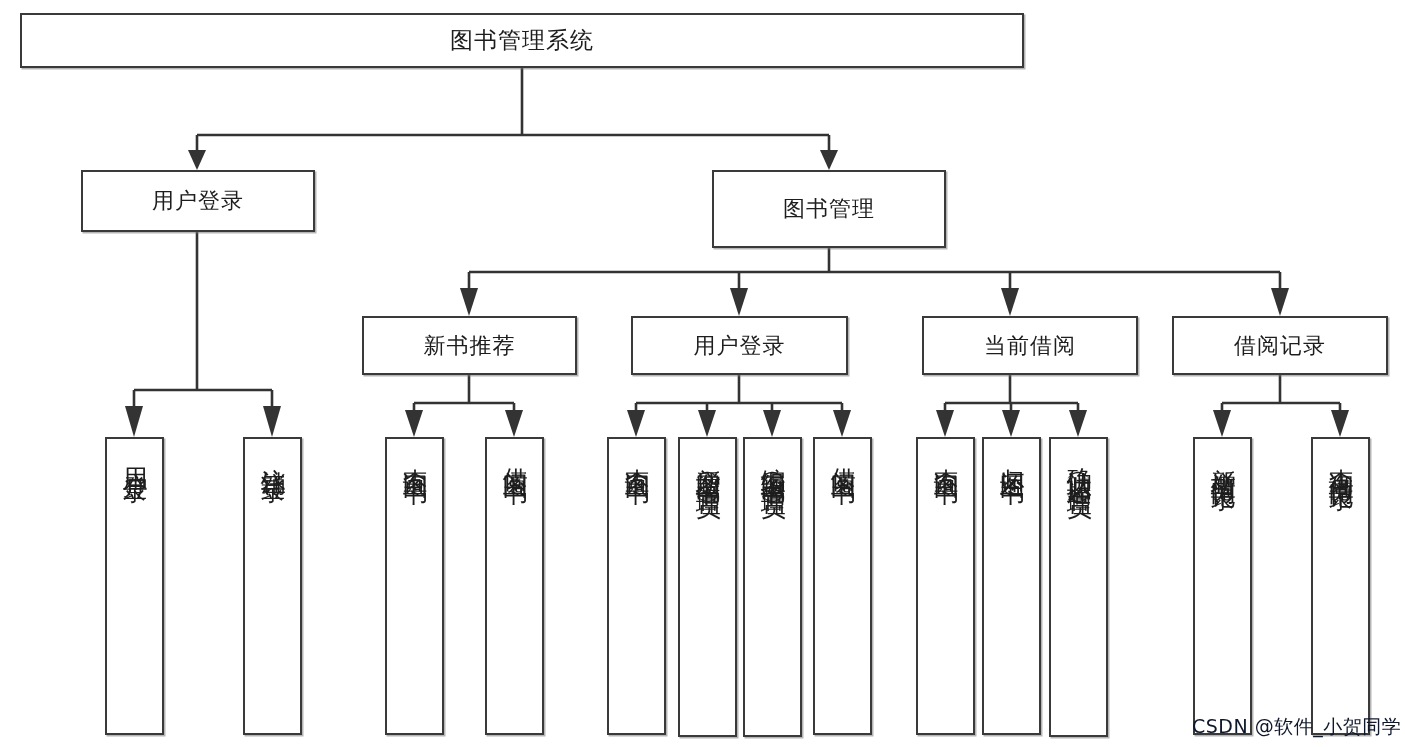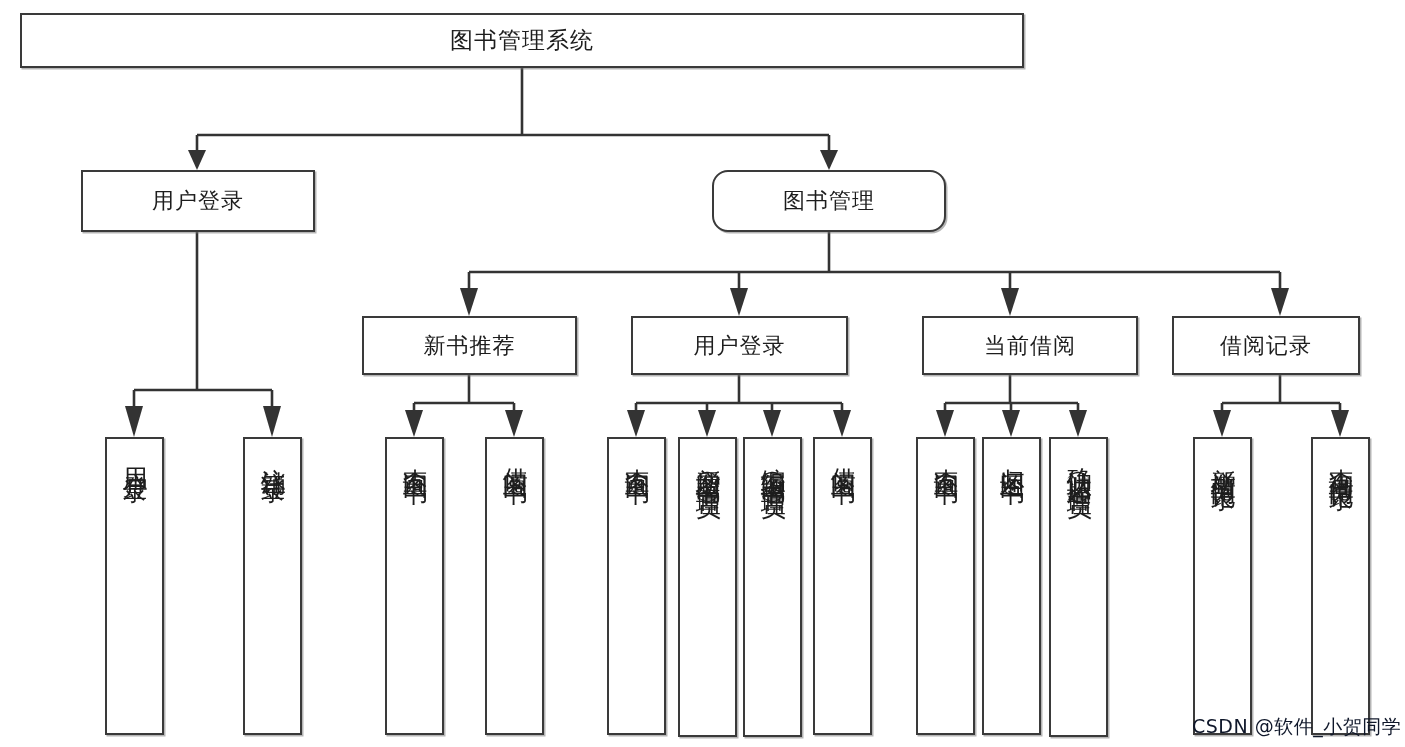--- a/index.html
+++ b/index.html
@@ -133,34 +133,34 @@
     <polygon points="1331,410 1349,410 1340,437"></polygon>
   </svg>
 
   <div class="node h" id="n-root" style="left:20px;top:13px;width:1004px;height:55px;">
     <span class="lbl">图书管理系统</span>
   </div>
 
   <div class="node h" style="left:81px;top:170px;width:234px;height:62px;">
     <span class="lbl">用户登录</span>
   </div>
-  <div class="node h" style="left:712px;top:170px;width:234px;height:62px;border-radius:16px;">
+  <div class="node h" style="left:712px;top:170px;width:234px;height:78px;">
     <span class="lbl">图书管理</span>
   </div>
 
   <div class="node h" style="left:362px;top:316px;width:215px;height:59px;">
     <span class="lbl">新书推荐</span>
   </div>
   <div class="node h" style="left:631px;top:316px;width:217px;height:59px;">
     <span class="lbl">用户登录</span>
   </div>
   <div class="node h" style="left:902px;top:316px;width:216px;height:59px;margin-left:20px;">
     <span class="lbl">当前借阅</span>
   </div>
-  <div class="node h" style="left:1172px;top:316px;width:188px;height:59px;">
+  <div class="node h" style="left:1172px;top:316px;width:216px;height:59px;">
     <span class="lbl">借阅记录</span>
   </div>
 
   <div class="node v" style="left:105px;top:437px;width:59px;height:298px;">
     <span class="lbl">用户登录</span>
   </div>
   <div class="node v" style="left:243px;top:437px;width:59px;height:298px;">
     <span class="lbl">注销登录</span>
   </div>
 

